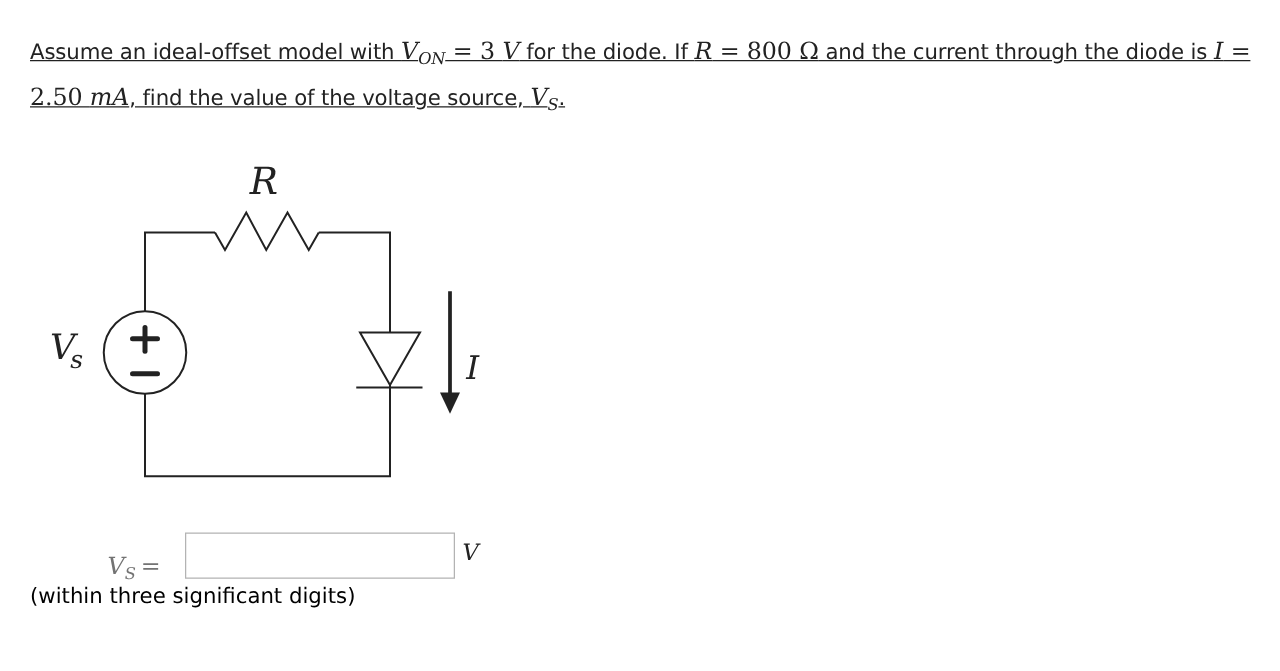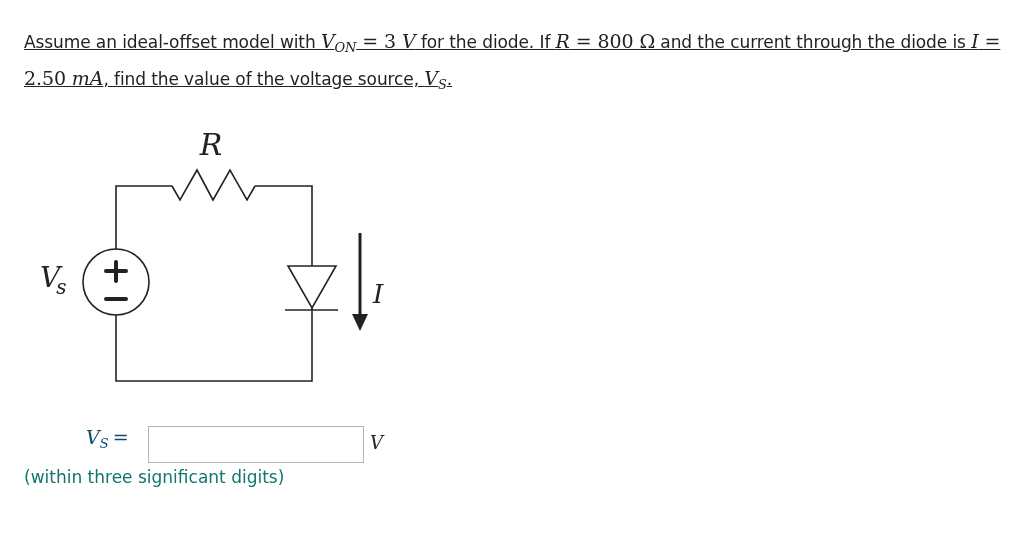--- a/index.html
+++ b/index.html
@@ -43,25 +43,25 @@
     .answer-row {
       position: absolute;
       left: 0;
       top: 426px;
       height: 37px;
       width: 500px;
     }
     .answer-label {
       position: absolute;
       left: 86px;
-      top: 0;
+      top: 16px;
       font-family: "DejaVu Serif", "Liberation Serif", serif;
       font-size: 19px;
       font-style: italic;
-      color: #0c4a6e;
+      color: #737373;
       text-align: center;
     }
     .answer-label .sub { font-size: 13px; vertical-align: -4px; }
     .answer-label .eq { font-style: normal; margin-left: 4px; }
     .answer-input {
       position: absolute;
       left: 148px;
       top: 0;
       width: 216px;
       height: 37px;
@@ -79,21 +79,21 @@
       font-family: "DejaVu Serif", "Liberation Serif", serif;
       font-size: 18px;
       font-style: italic;
       color: #222;
     }
     .hint {
       position: absolute;
       left: 24px;
       top: 467px;
       font-size: 17px;
-      color: #0f766e;
+      color: #000000;
     }
   </style>
 </head>
 <body>
 
 <div class="question">
   <span>Assume an ideal-offset model with </span><span class="math"><i>V</i><span class="sub">ON</span><span> = 3 </span><i>V</i></span><span> for the diode. If </span><span class="math"><i>R</i><span> = 800 Ω</span></span><span> and the current through the diode is </span><span class="math"><i>I</i><span> = 2.50 </span><i>mA</i></span><span>, find the value of the voltage source, </span><span class="math"><i>V</i><span class="sub">S</span></span><span>.</span>
 </div>
 
 <svg class="circuit" width="1024" height="420" viewBox="0 0 1024 420">

